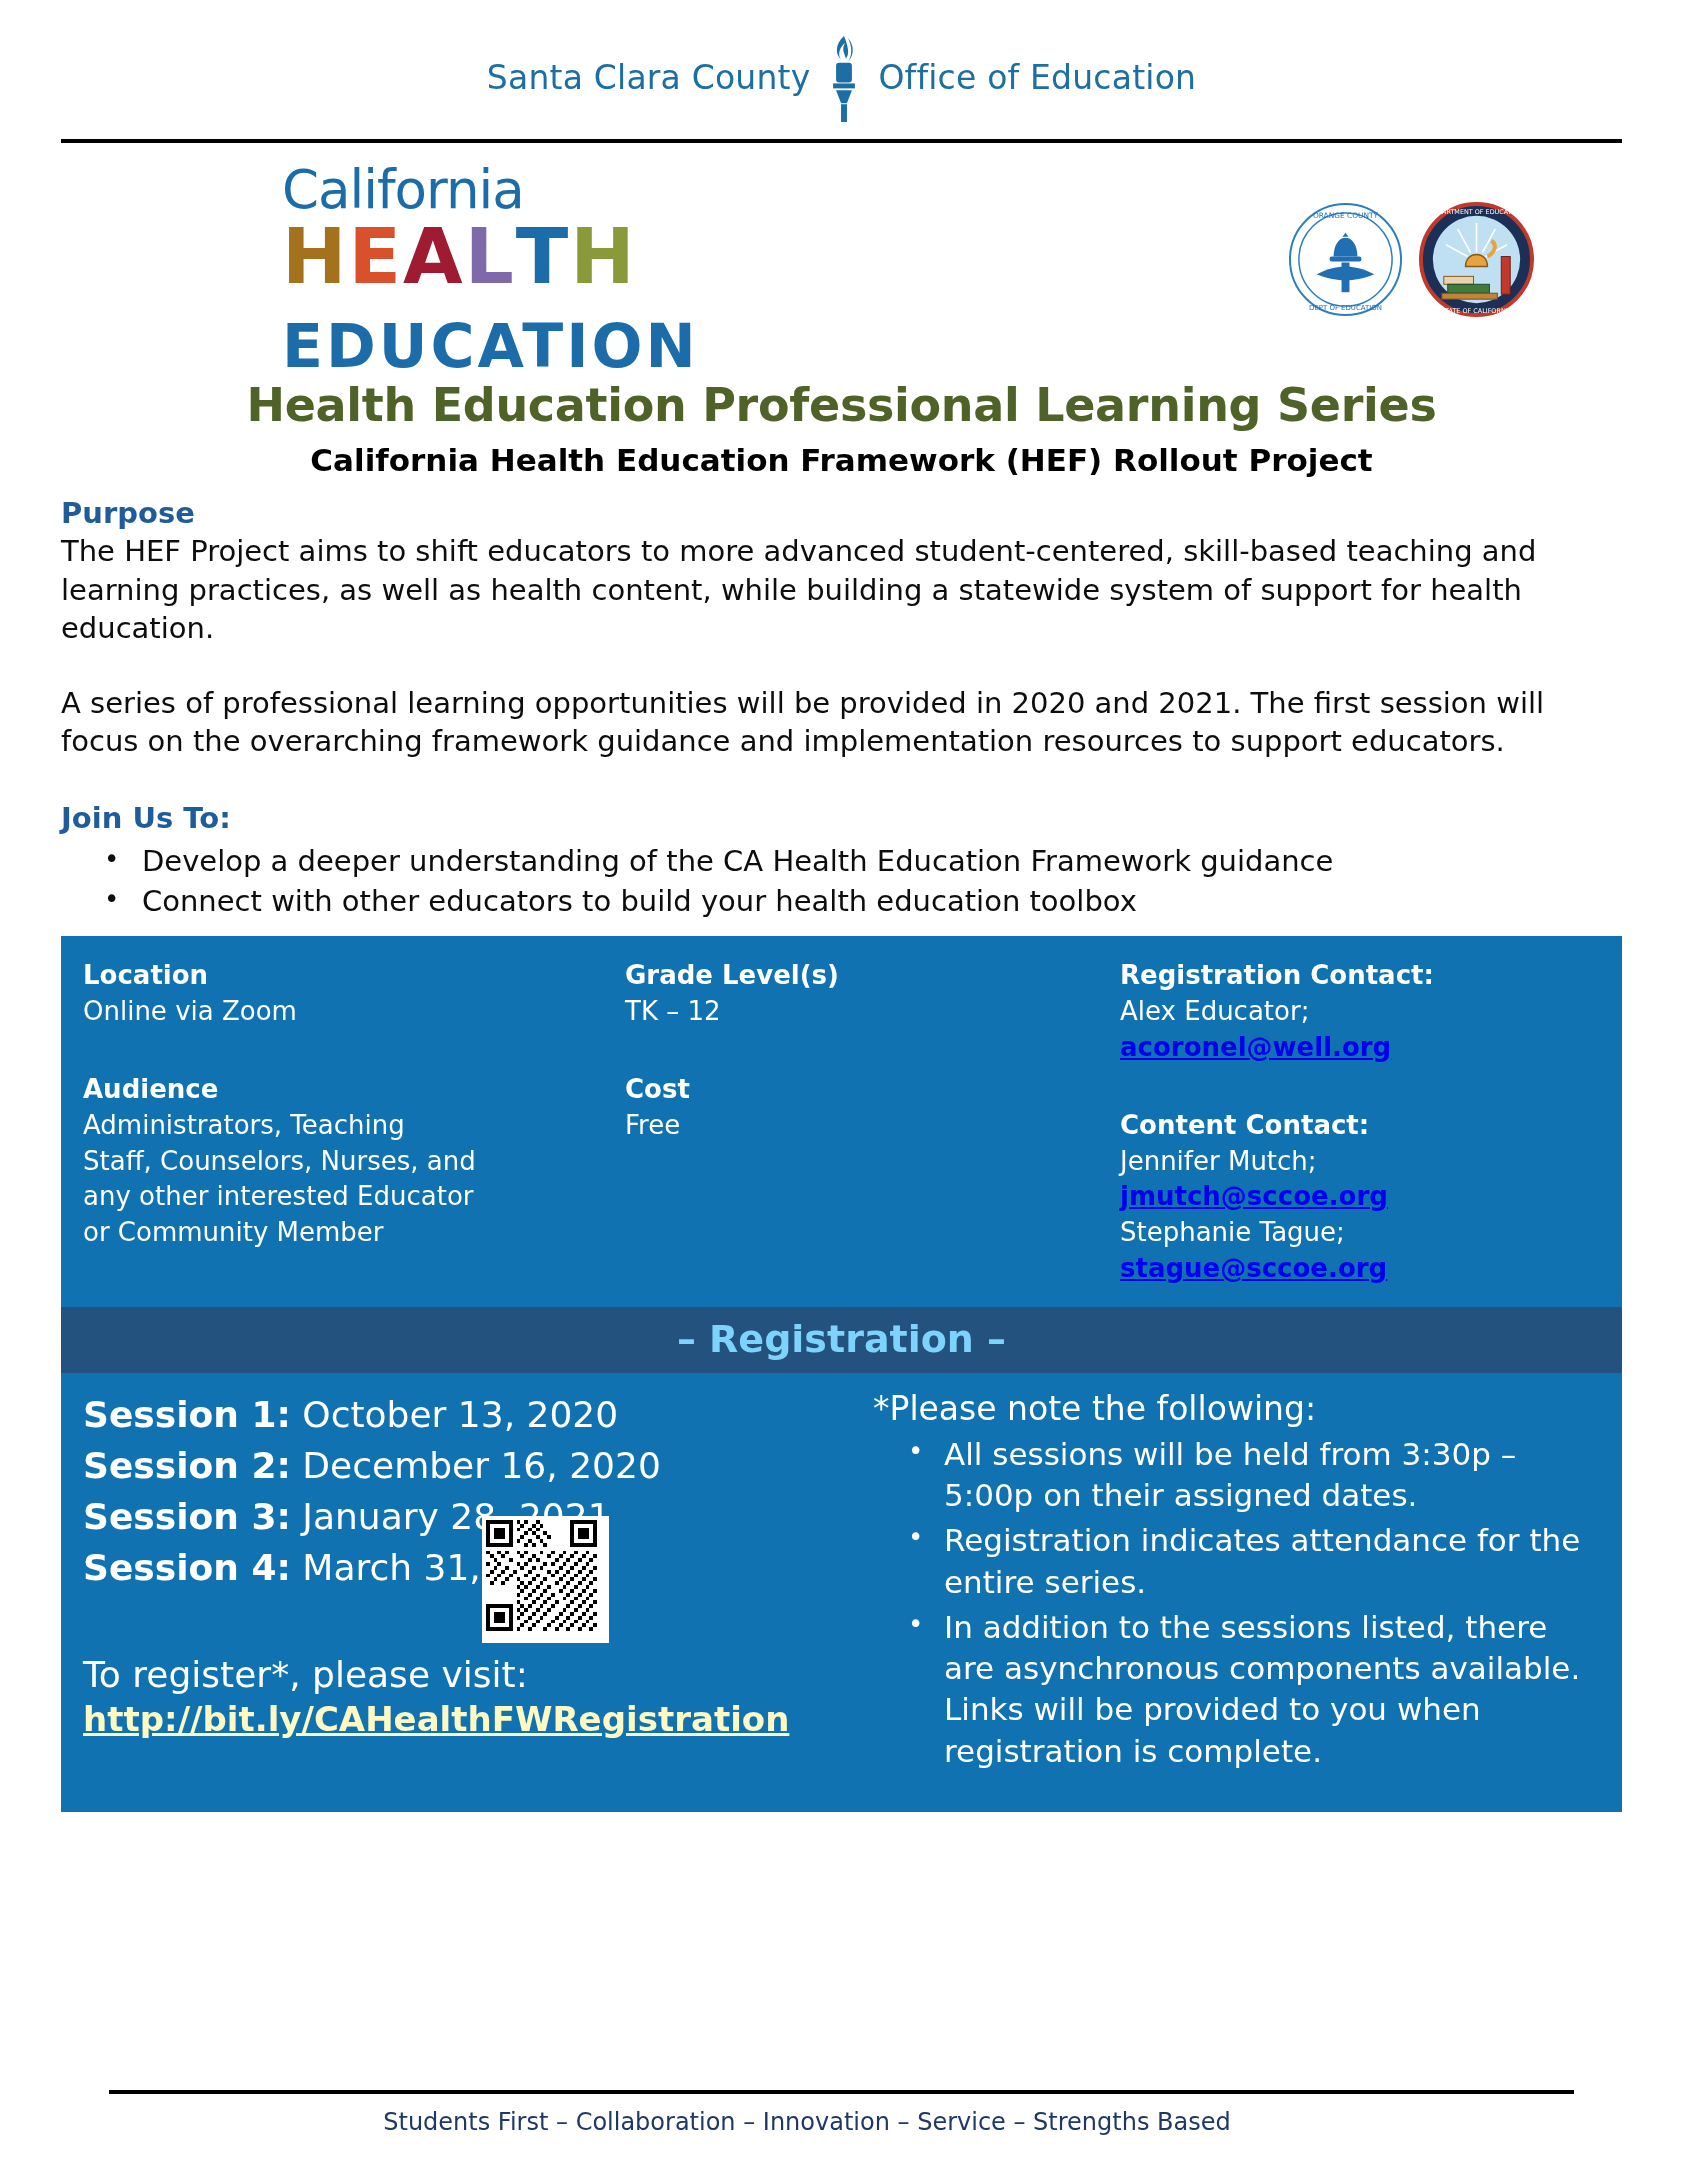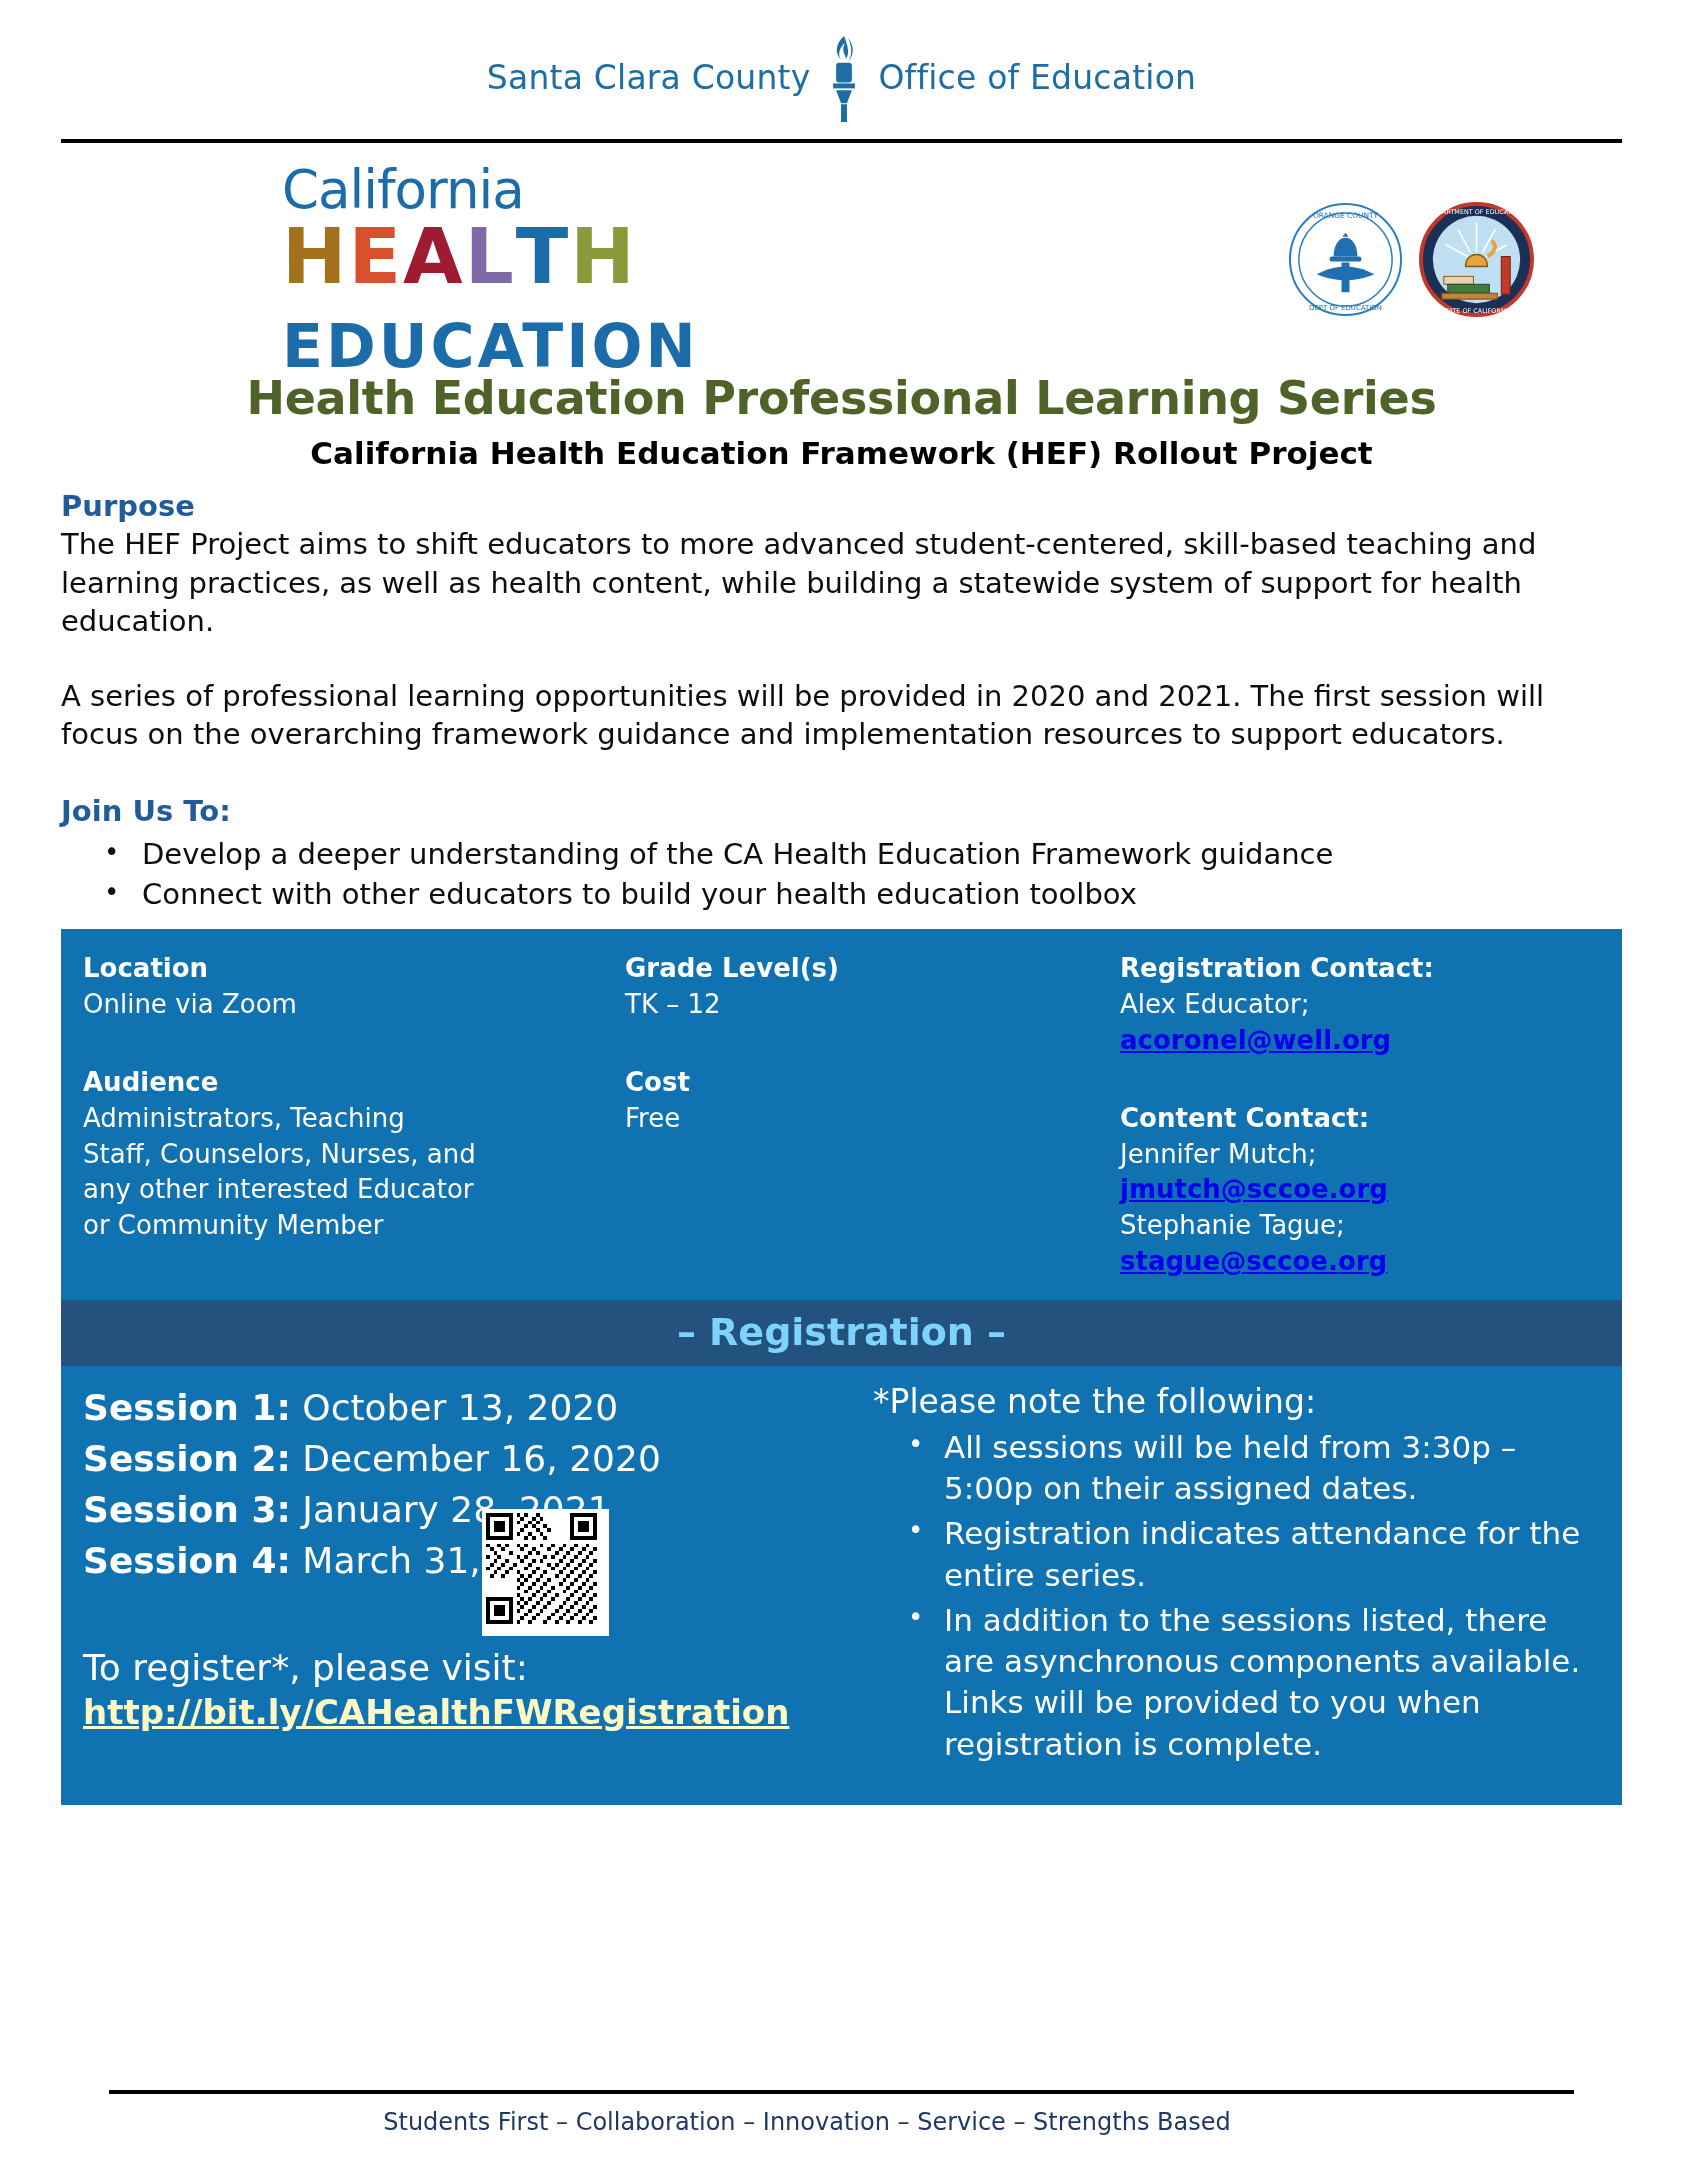--- a/index.html
+++ b/index.html
@@ -86,21 +86,21 @@
   .seals { display: flex; gap: 14px; margin-top: 36px; margin-right: 79px; }
   .seal { width: 117px; height: 117px; position: relative; }
 
   
   .main-title {
     text-align: center;
     font-size: 46px;
     font-weight: bold;
     color: #4f6228;
     font-family: "DejaVu Sans", sans-serif;
-    margin-top: 0;
+    margin-top: 7px;
     letter-spacing: -0.3px;
   }
   .sub-title {
     text-align: center;
     font-size: 31px;
     font-weight: bold;
     color: #000000;
     font-family: "DejaVu Sans", sans-serif;
     margin-top: 10px;
   }

